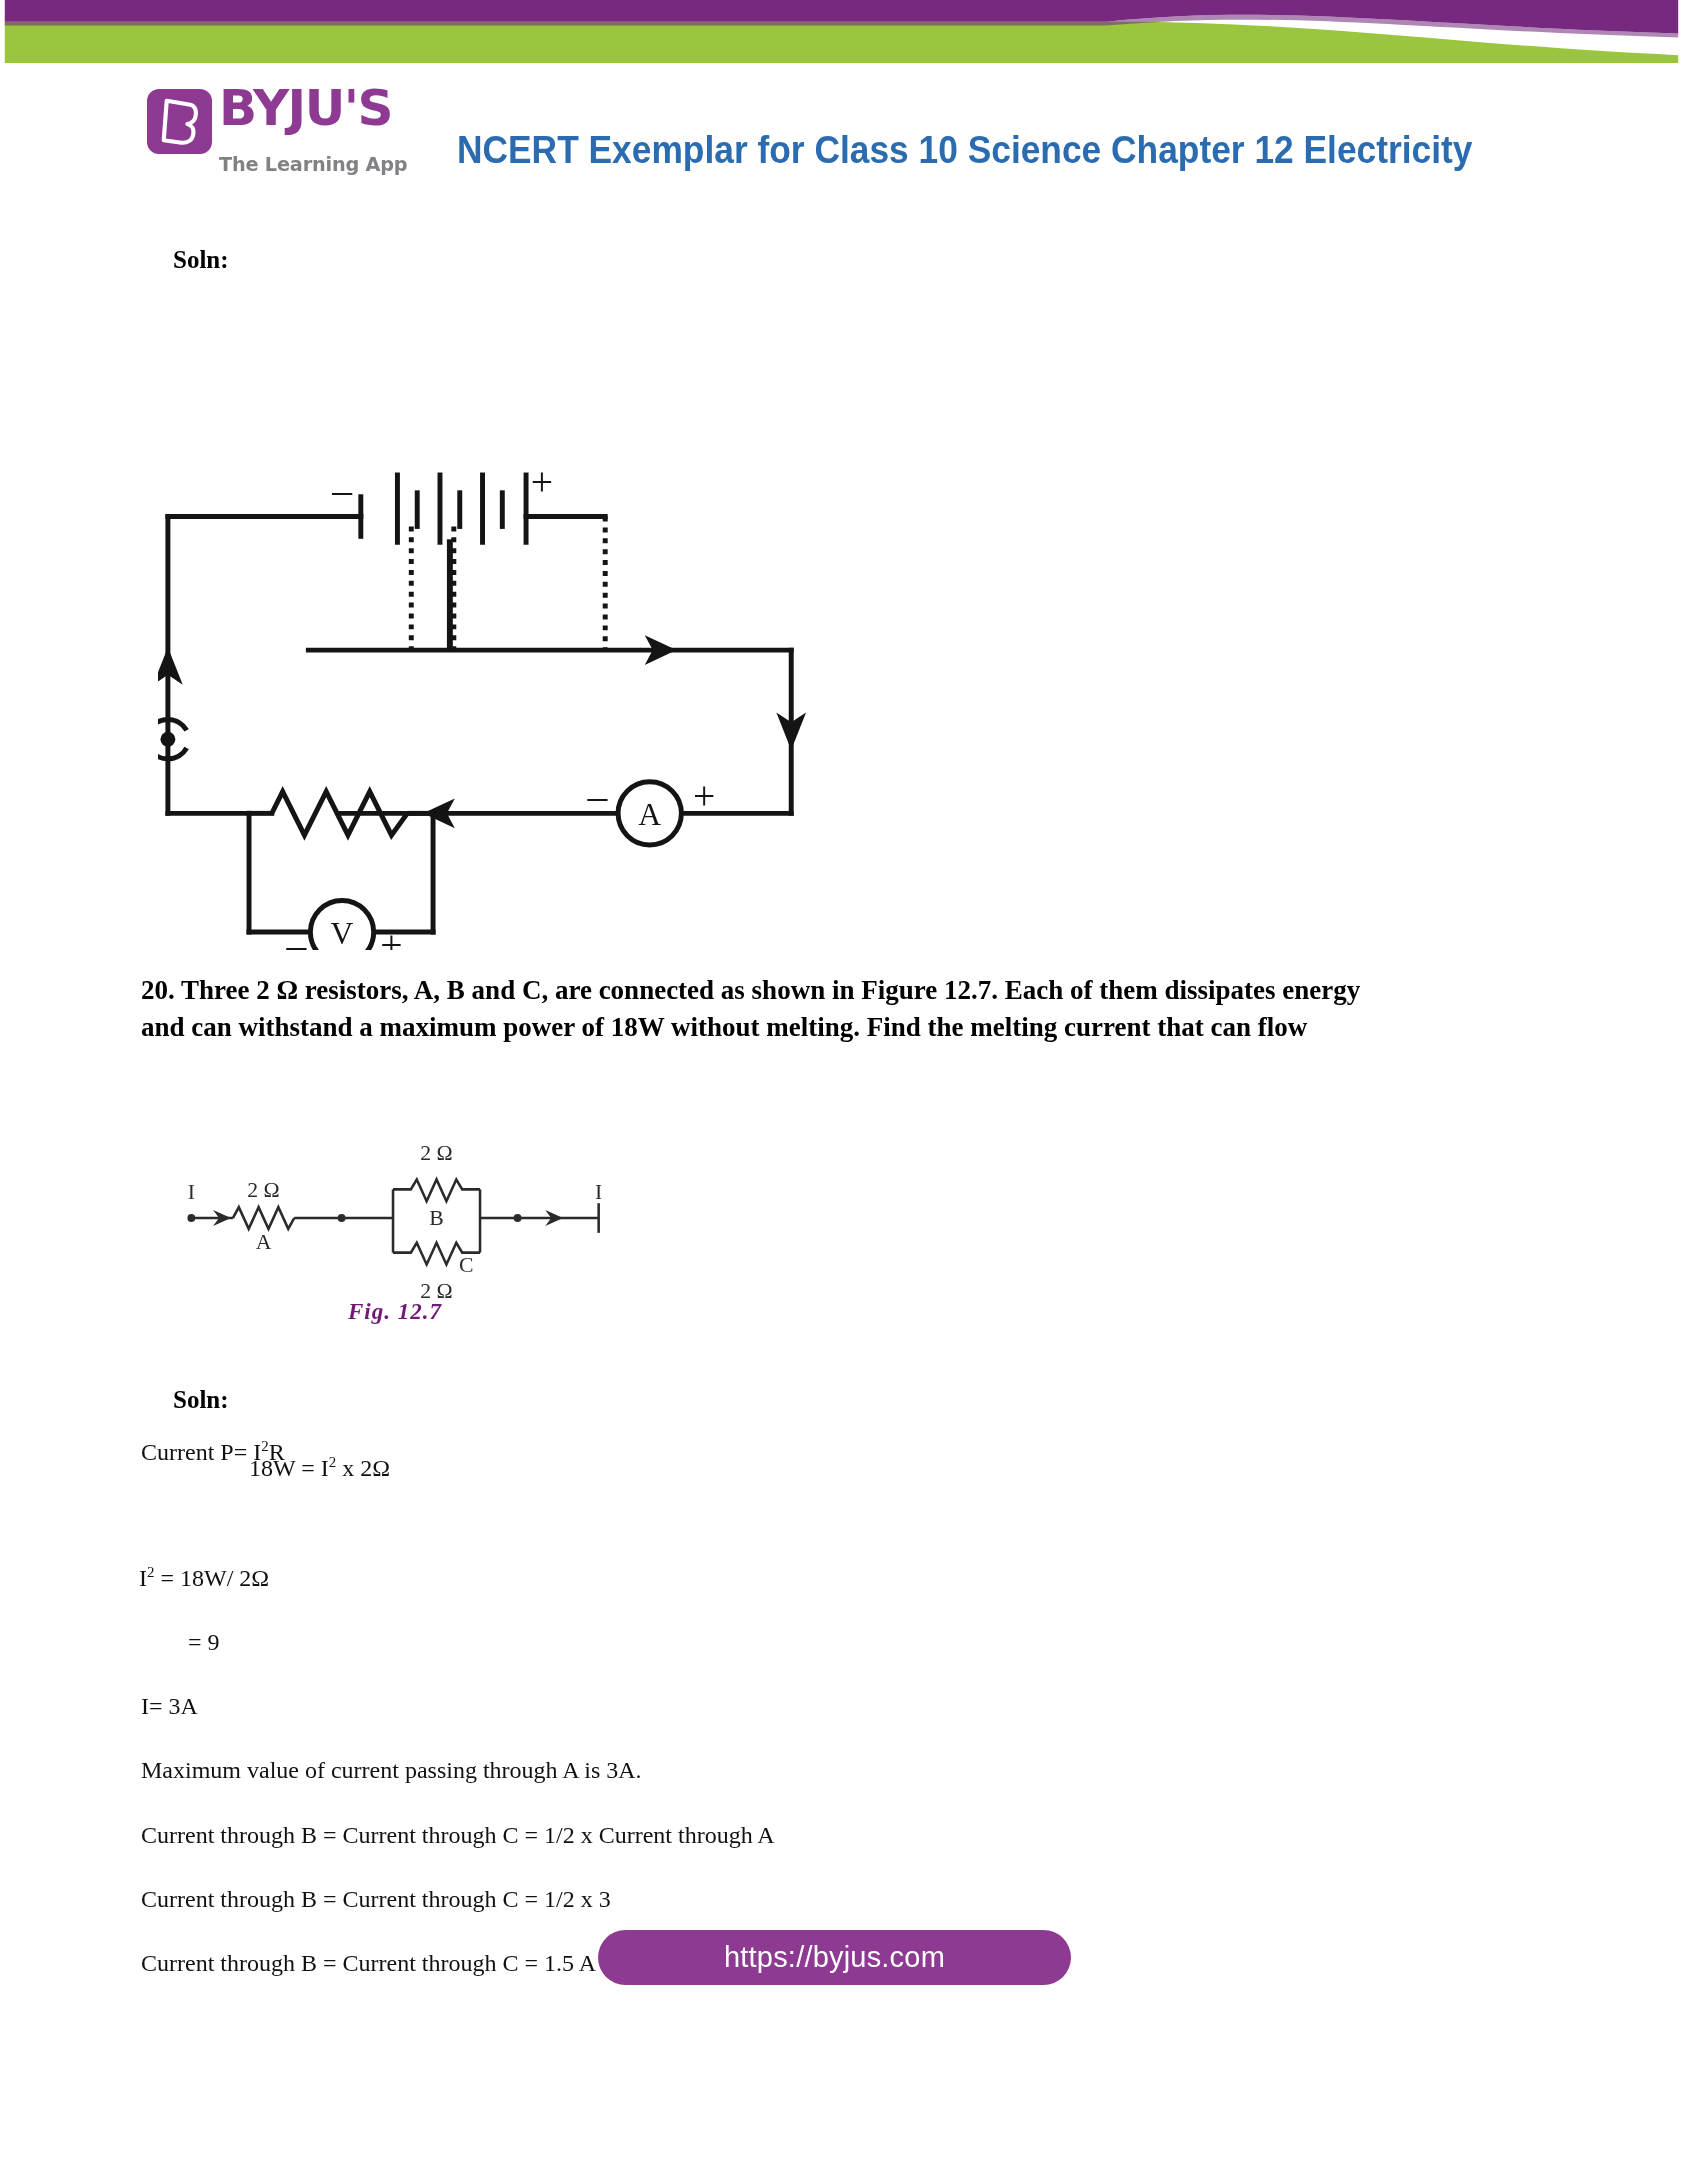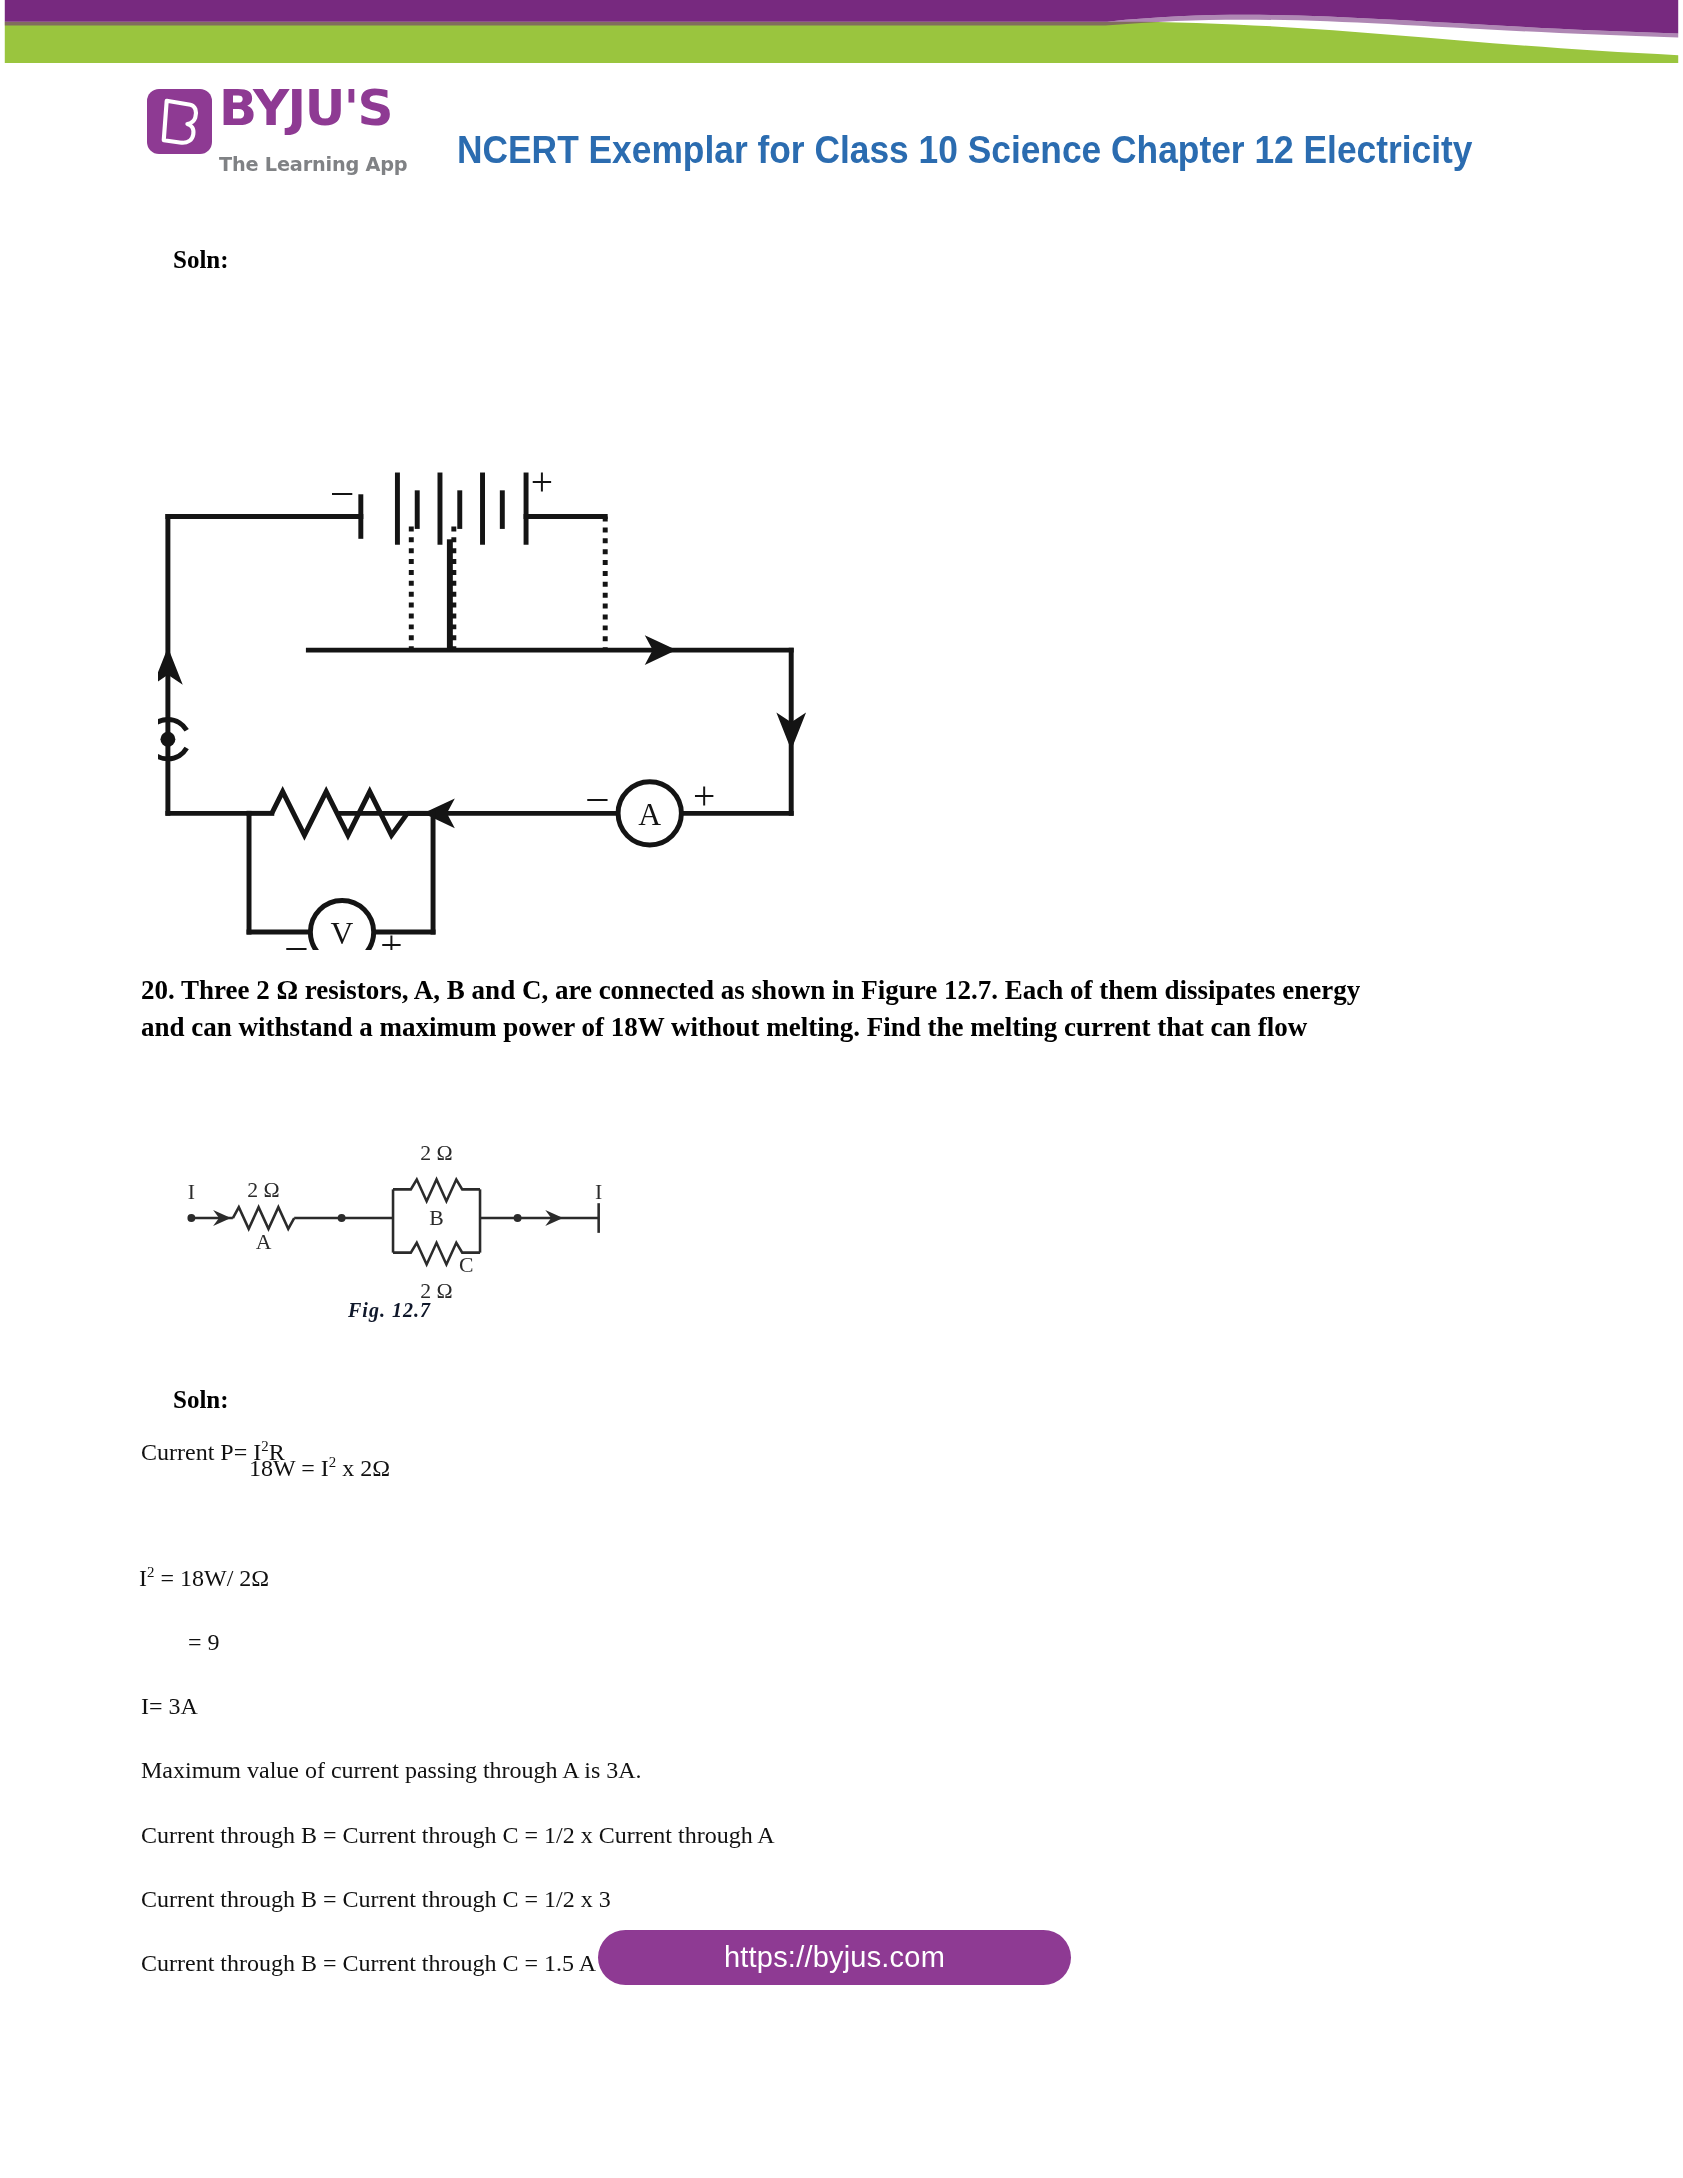--- a/index.html
+++ b/index.html
@@ -162,22 +162,22 @@
     width: 446px;
     height: 173px;
   }
   #fig-caption {
     position: absolute;
     top: 1299px;
     left: 348px;
     font-family: "Liberation Serif", "DejaVu Serif", serif;
     font-weight: bold;
     font-style: italic;
-    font-size: 20px;
-    color: #0f172a;
+    font-size: 23px;
+    color: #701a75;
     letter-spacing: 1px;
   }
   svg text { font-family: "Liberation Serif", "DejaVu Serif", serif; }
 </style>
 </head>
 <body>
 
 <div id="top-banner">
   <svg width="1683" height="63" viewBox="0 0 1700 64" xmlns="http://www.w3.org/2000/svg">
 

